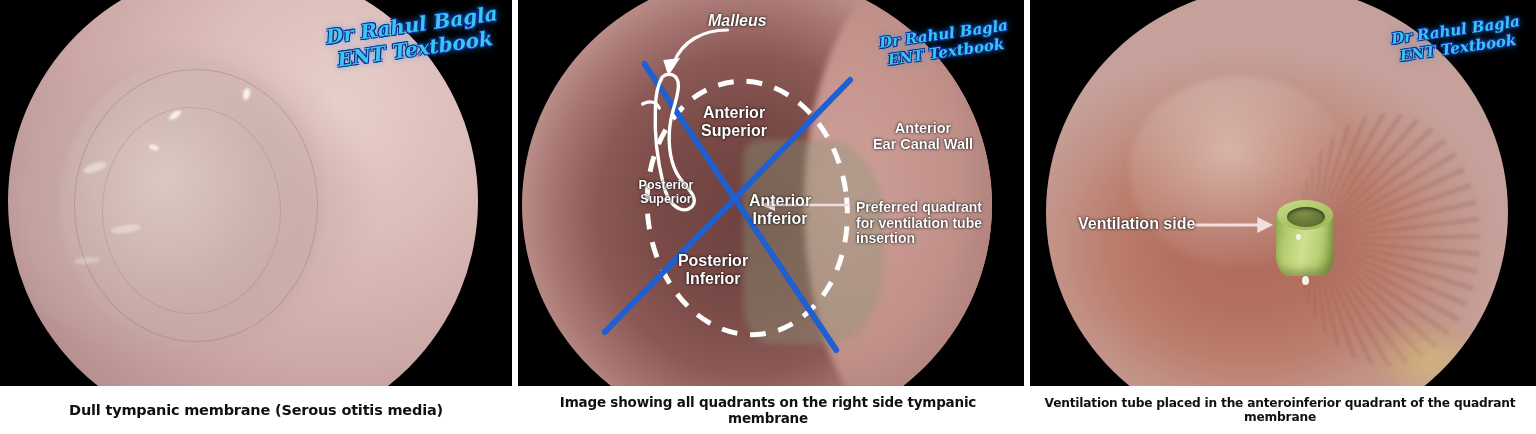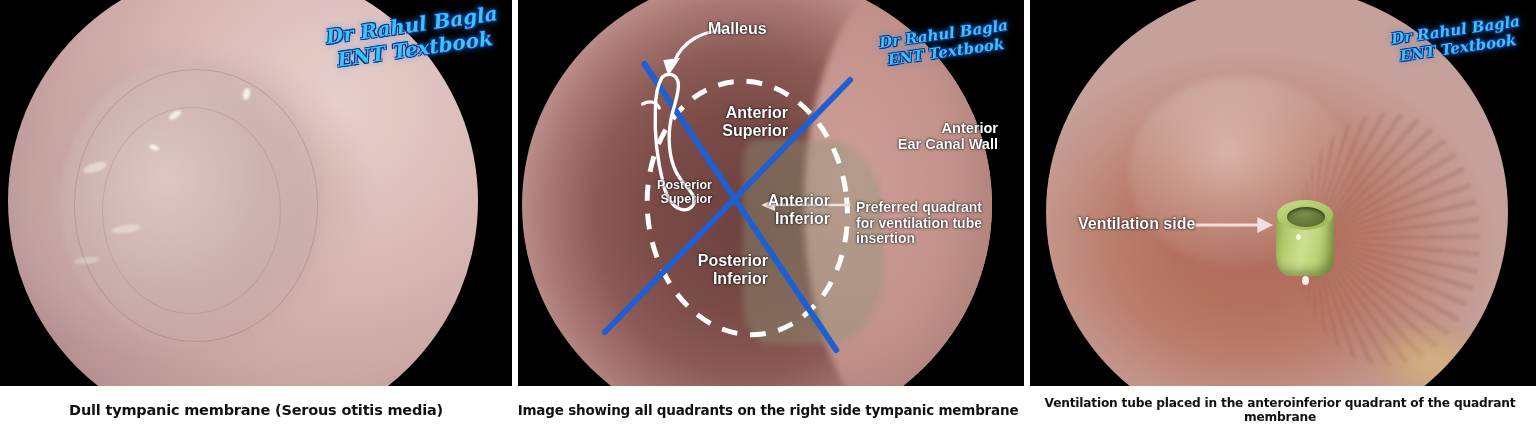--- a/index.html
+++ b/index.html
@@ -147,25 +147,25 @@
     pointer-events: none;
   }
 
   
   .anno {
     position: absolute;
     color: #ffffff;
     font-family: "Liberation Sans", sans-serif;
     font-weight: bold;
     line-height: 1.12;
-    text-align: right;
+    text-align: center;
     white-space: pre-line;
     text-shadow: 0 0 3px rgba(0,0,0,0.85), 0 0 1px rgba(0,0,0,0.95);
   }
-  .anno.lbl-malleus      { left: 190px; top: 20px;  font-size: 16px; text-align: right; }
+  .anno.lbl-malleus      { left: 190px; top: 12px;  font-size: 16px; text-align: right; font-style: italic; }
   .anno.lbl-ant-sup      { left: 162px; top: 104px; font-size: 16px; width: 108px; }
   .anno.lbl-ant-inf      { left: 212px; top: 192px; font-size: 16px; width: 100px; }
   .anno.lbl-post-sup     { left: 102px; top: 178px; font-size: 12.5px; width: 92px; }
   .anno.lbl-post-inf     { left: 140px; top: 252px; font-size: 16px; width: 110px; }
   .anno.lbl-canalwall    { left: 330px; top: 120px; font-size: 14.5px; width: 150px; }
   .anno.lbl-preferred    { left: 338px; top: 200px; font-size: 14px; width: 170px; text-align: left; }
   .anno.lbl-venttube     { left: 48px;  top: 215px; font-size: 16px; text-align: left;
                            text-shadow: 0 0 3px rgba(0,0,0,0.9), 0 0 1px rgba(0,0,0,1); }
 
   
@@ -235,21 +235,21 @@
     filter: blur(0.6px);
   }
 
   
   .caption {
     height: 48px;
     display: flex;
     align-items: center;
     justify-content: center;
     text-align: center;
-    padding: 0 4px;
+    padding: 0 12px;
     color: #111111;
     font-family: "DejaVu Sans", sans-serif;
     font-weight: bold;
     letter-spacing: -0.2px;
   }
   .caption.c1 { font-size: 14.5px; }
   .caption.c2 { font-size: 13.5px; }
   .caption.c3 { font-size: 12.2px; }
 </style>
 </head>

